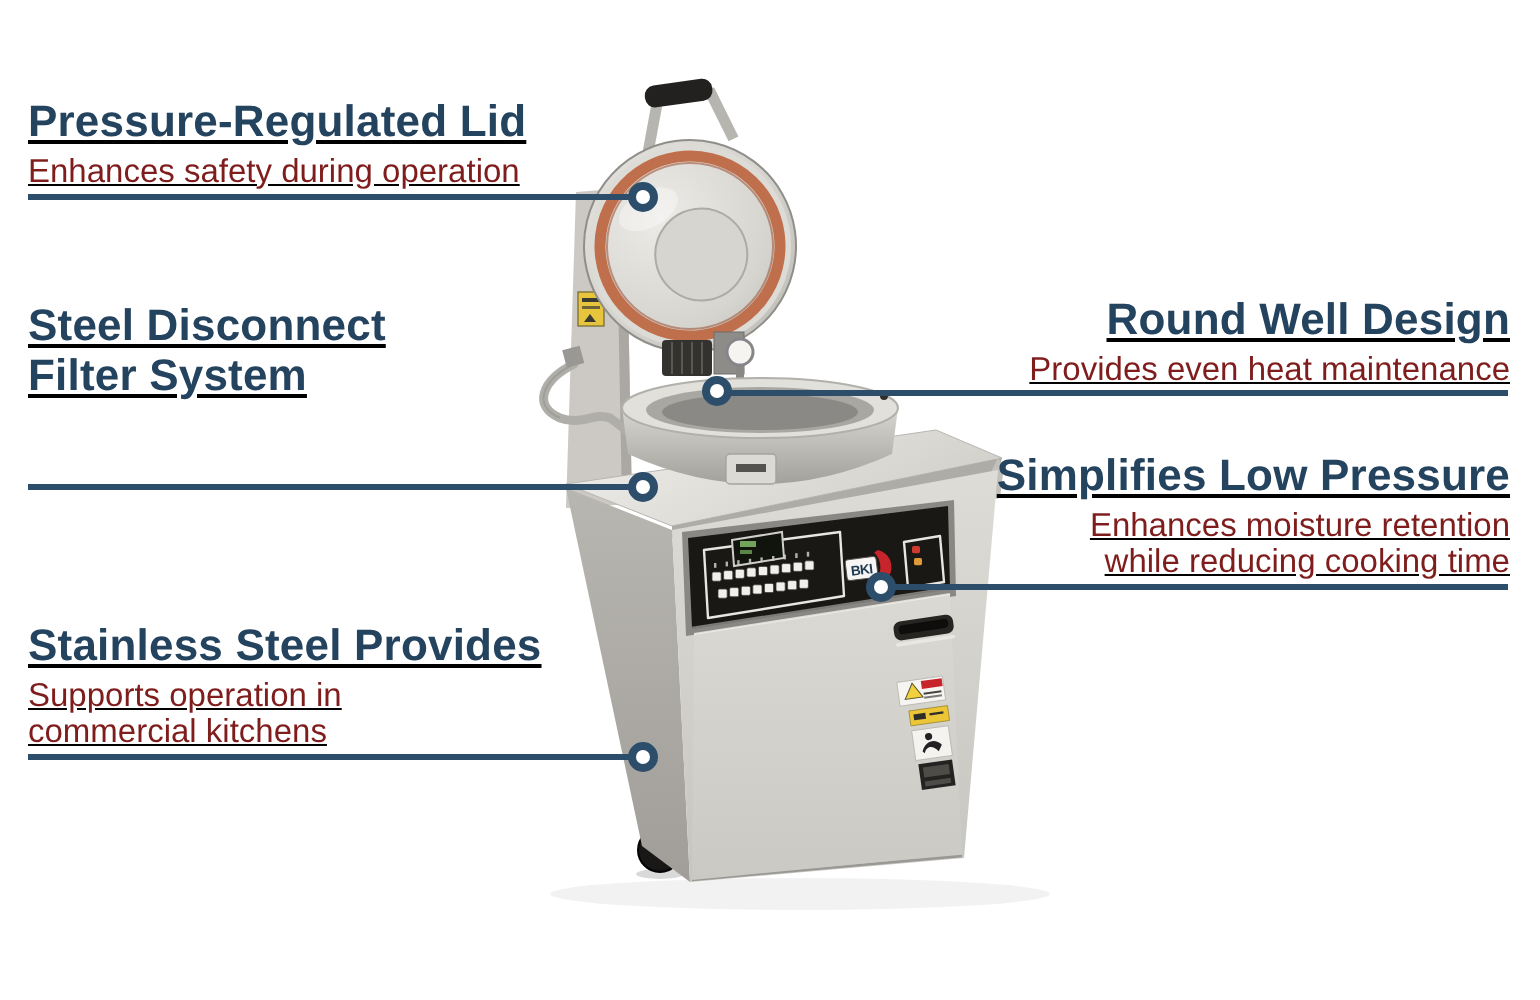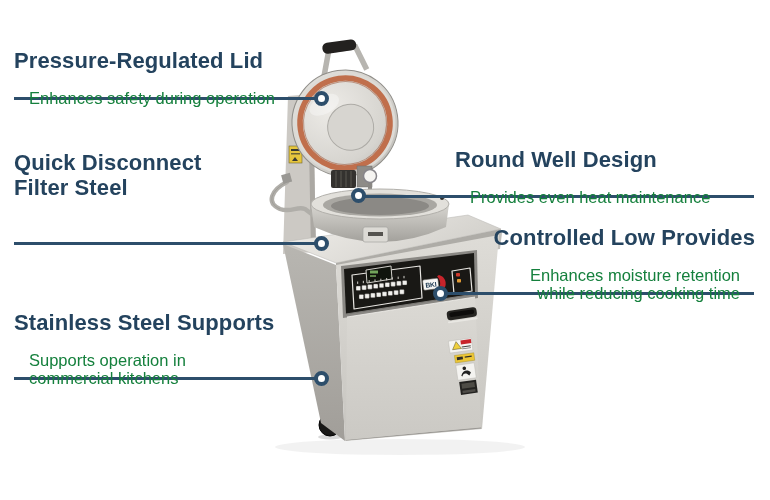--- a/index.html
+++ b/index.html
@@ -1,27 +1,27 @@
 <!DOCTYPE html>
 <html><head>
 <meta charset="utf-8">
 <style>
   html,body{margin:0;padding:0;background:#fff;}
   .stage{position:relative;width:770px;height:500px;background:#ffffff;overflow:hidden;
          font-family:"Liberation Sans",sans-serif;}
   .photo{position:absolute;left:0;top:0;width:770px;height:500px;}
-  .callout{position:absolute;}
+  .callout{position:absolute;text-decoration:underline;}
   .callout h2{margin:0 0 3px 0;font-size:22px;font-weight:bold;color:#24435e;line-height:1.12;letter-spacing:0.1px;}
-  .callout p{margin:15px;font-size:16.5px;color:#15803d;line-height:1.13;}
+  .callout p{margin:0;font-size:16.5px;color:#7f1d1d;line-height:1.13;}
   .c1{left:14px;top:49px;width:300px;}
   .c2{left:14px;top:151px;width:200px;}
   .c2 p{max-width:182px;}
   .c3{left:14px;top:311px;width:280px;}
   .c3 p{max-width:172px;}
-  .c4{right:15px;top:148px;width:300px;text-align:left;}
+  .c4{right:15px;top:148px;width:300px;text-align:right;}
   .c5{right:15px;top:226px;width:300px;text-align:right;}
   .c5 p{width:218px;margin-left:auto;text-align:right;}
   .cline{position:absolute;height:3px;background:#2d4e6b;}
   .l1{left:14px;top:97px;width:302px;}
   .l2{left:14px;top:242px;width:302px;}
   .l3{left:14px;top:377px;width:302px;}
   .l4{left:362px;top:195px;width:392px;}
   .l5{left:444px;top:292px;width:310px;}
   .cdot{position:absolute;width:15px;height:15px;border-radius:50%;background:#ffffff;
         border:4px solid #2d4e6b;box-sizing:border-box;}
@@ -224,31 +224,31 @@
   <div class="cdot d3"></div>
   <div class="cdot d4"></div>
   <div class="cdot d5"></div>
 
   <div class="callout c1">
     <h2>Pressure-Regulated Lid</h2>
     <p>Enhances safety during operation</p>
   </div>
 
   <div class="callout c2">
-    <h2>Quick Disconnect Filter Steel</h2>
+    <h2>Steel Disconnect Filter System</h2>
   </div>
 
   <div class="callout c3">
-    <h2>Stainless Steel Supports</h2>
+    <h2>Stainless Steel Provides</h2>
     <p>Supports operation in commercial kitchens</p>
   </div>
 
   <div class="callout c4">
     <h2>Round Well Design</h2>
     <p>Provides even heat maintenance</p>
   </div>
 
   <div class="callout c5">
-    <h2>Controlled Low Provides</h2>
+    <h2>Simplifies Low Pressure</h2>
     <p>Enhances moisture retention while reducing cooking time</p>
   </div>
 
 </div>
 
 </body></html>

